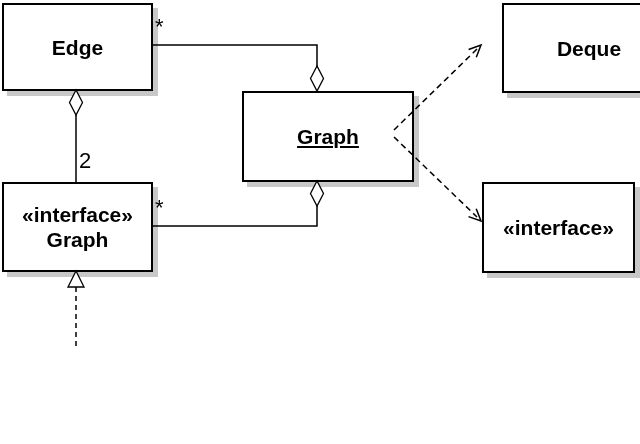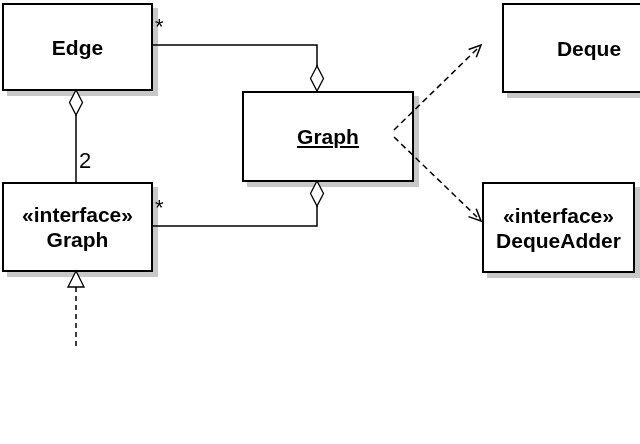--- a/index.html
+++ b/index.html
@@ -74,21 +74,20 @@
   <div class="class-box box-vertex">
     <div class="class-label">
       <div>«interface»</div>
       <div>Graph</div>
     </div>
   </div>
 
   <div class="class-box box-dequeadder">
     <div class="class-label">
       <div>«interface»</div>
-      <div>DequeAdder</div>
     </div>
   </div>
 
 
   <svg class="connector-layer" width="640" height="444" viewBox="0 0 640 444" fill="none" stroke="#000000" stroke-width="1.5">
 
     
     <g>
       <polyline points="153,45 317,45 317,67"></polyline>
       <polygon fill="#ffffff" stroke-width="1.3" points="317,66 310.5,78.5 317,91 323.5,78.5"></polygon>

